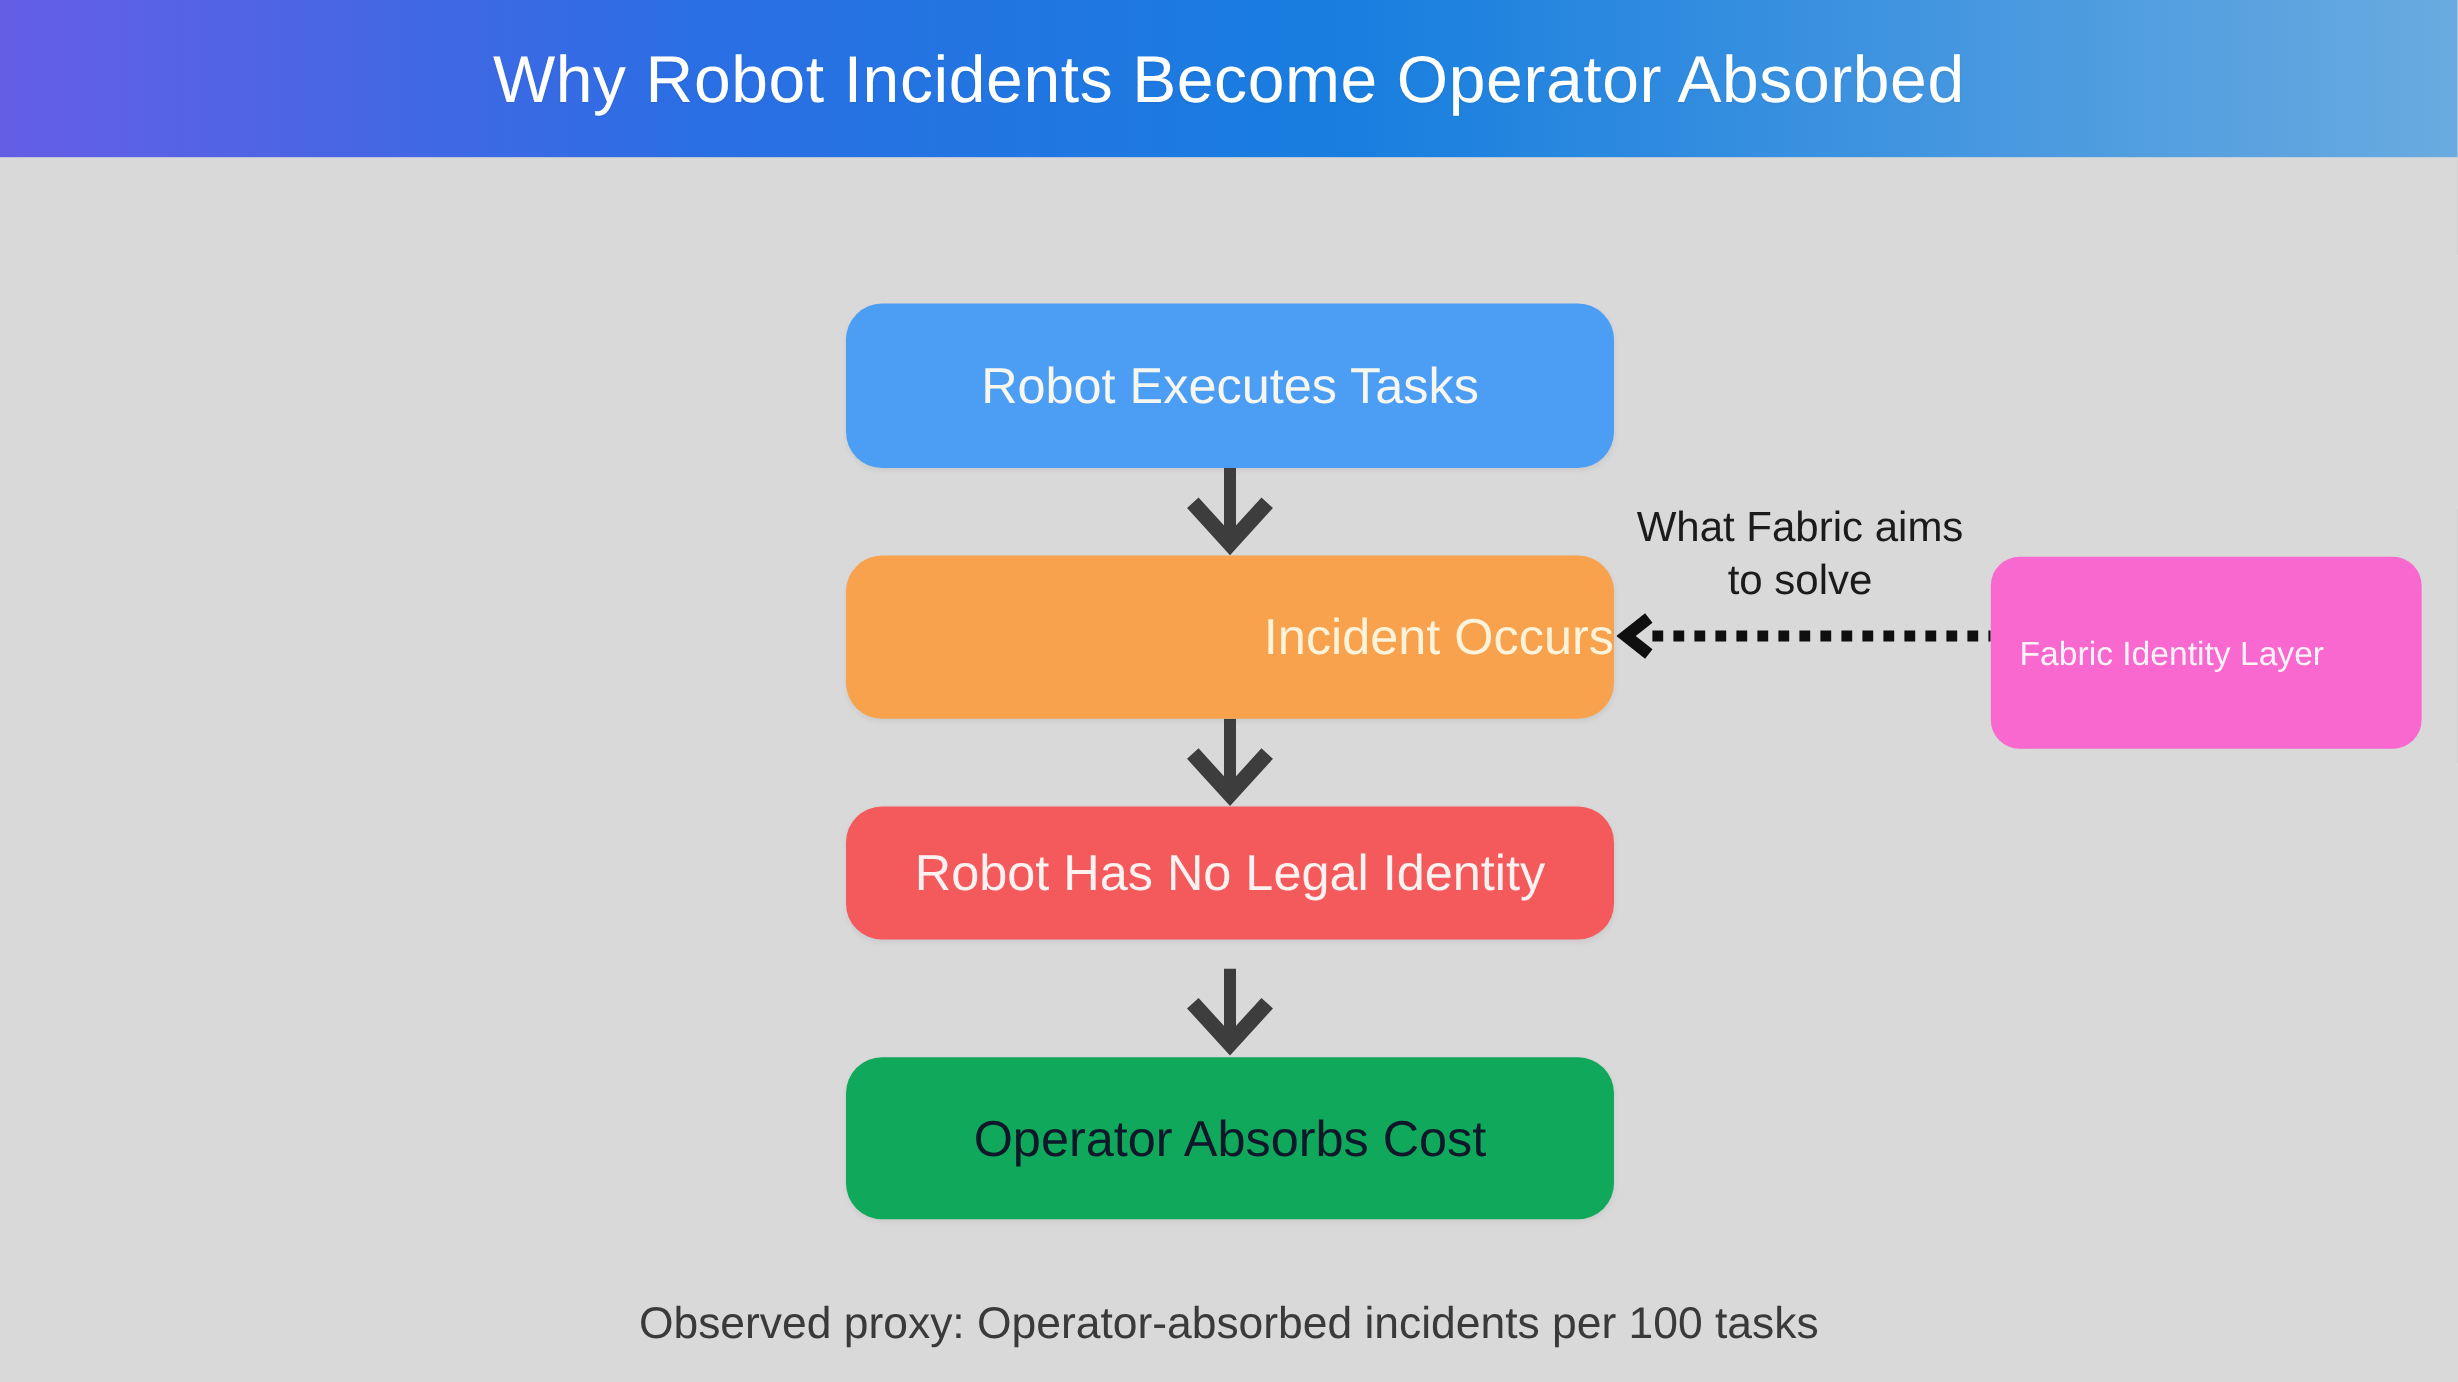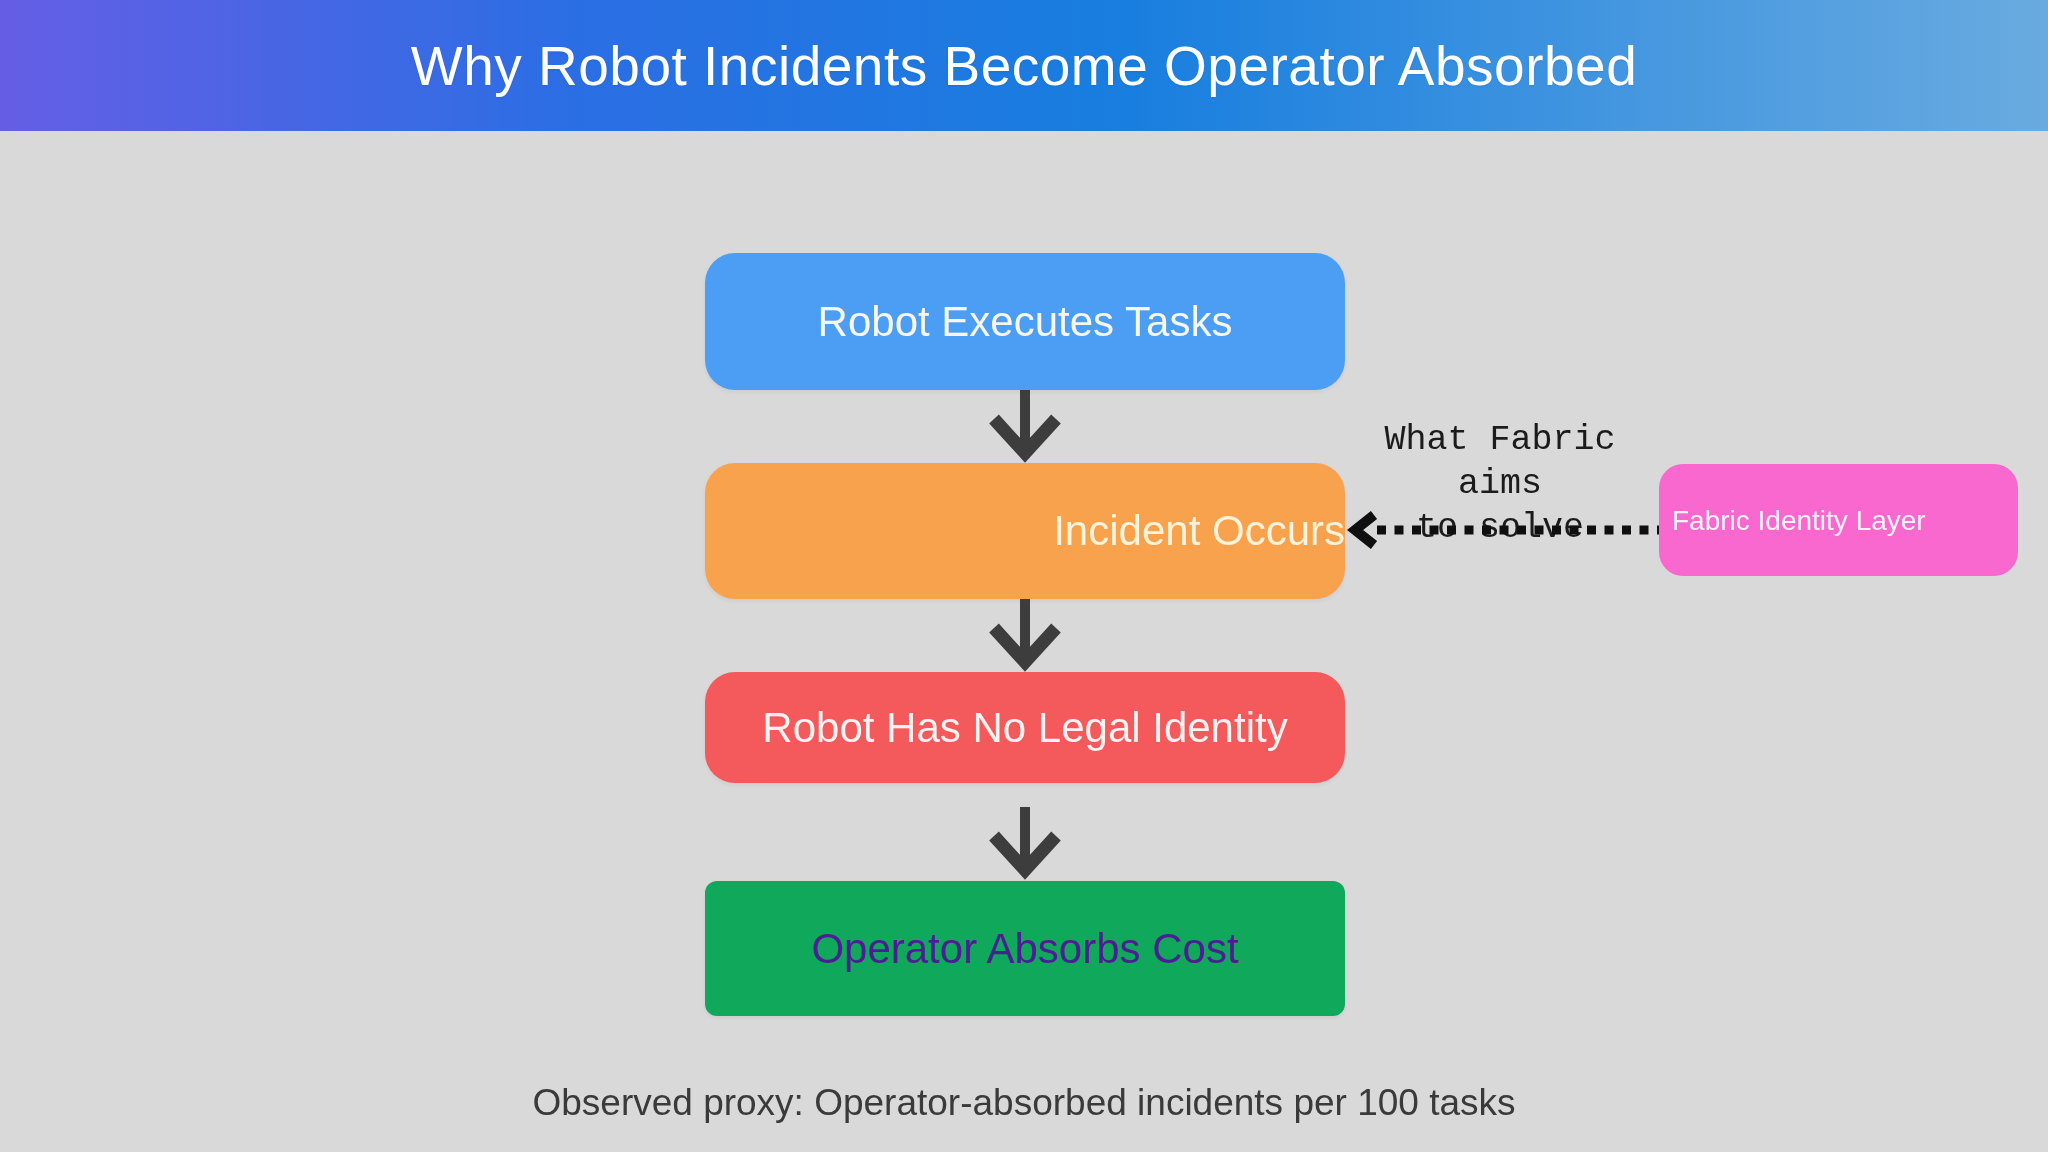--- a/index.html
+++ b/index.html
@@ -22,40 +22,40 @@
   .flow-box{
     position:absolute; left:705px; width:640px;
     border-radius:30px;
     display:flex; align-items:center; justify-content:center;
     color:#f7f6ef; font-size:42px;
     box-shadow:0 2px 4px rgba(0,0,0,0.06);
   }
   #box-step1{top:253px; height:137px;justify-content:center;}
   #box-step2{top:463px; height:136px; color:#fcf3da;justify-content:flex-end;}
   #box-step3{top:672px; height:111px; color:#fdf2f0;}
-  #box-step4{top:881px; height:135px; color:#4c1d95;border-radius:12px;}
+  #box-step4{top:881px; height:135px; color:#0f172a;}
   
   .down-arrow{position:absolute; left:985px; width:80px; height:73px;}
   #arrow1{top:390px;}
   #arrow2{top:599px;}
   #arrow3{top:807px;}
   
   .annotation{
     position:absolute; left:1348px; top:418px; width:304px;
-    text-align:center; color:#1b1b1b; font-size:35px; line-height:44px;font-family:Liberation Mono, monospace;
+    text-align:center; color:#1b1b1b; font-size:35px; line-height:44px;
   }
   .annotation span{display:block;}
   
   .dotted-arrow{position:absolute; left:1347px; top:510px; width:312px; height:40px;}
   
   .side-note{
-    position:absolute; left:1659px; top:464px; width:359px; height:112px;
+    position:absolute; left:1659px; top:464px; width:359px; height:160px;
     border-radius:24px; color:#fdf3fb;
     display:flex; flex-direction:column; justify-content:center;
-    padding-left:13px; box-sizing:border-box;
+    padding-left:24px; box-sizing:border-box;
     font-size:28px; line-height:41px; white-space:nowrap;
   }
   
   .caption{
     position:absolute; left:0; top:1082px; width:2048px;
     text-align:center; color:#3a3a3a; font-size:37px;
   }
 </style>
 </head>
 <body>

